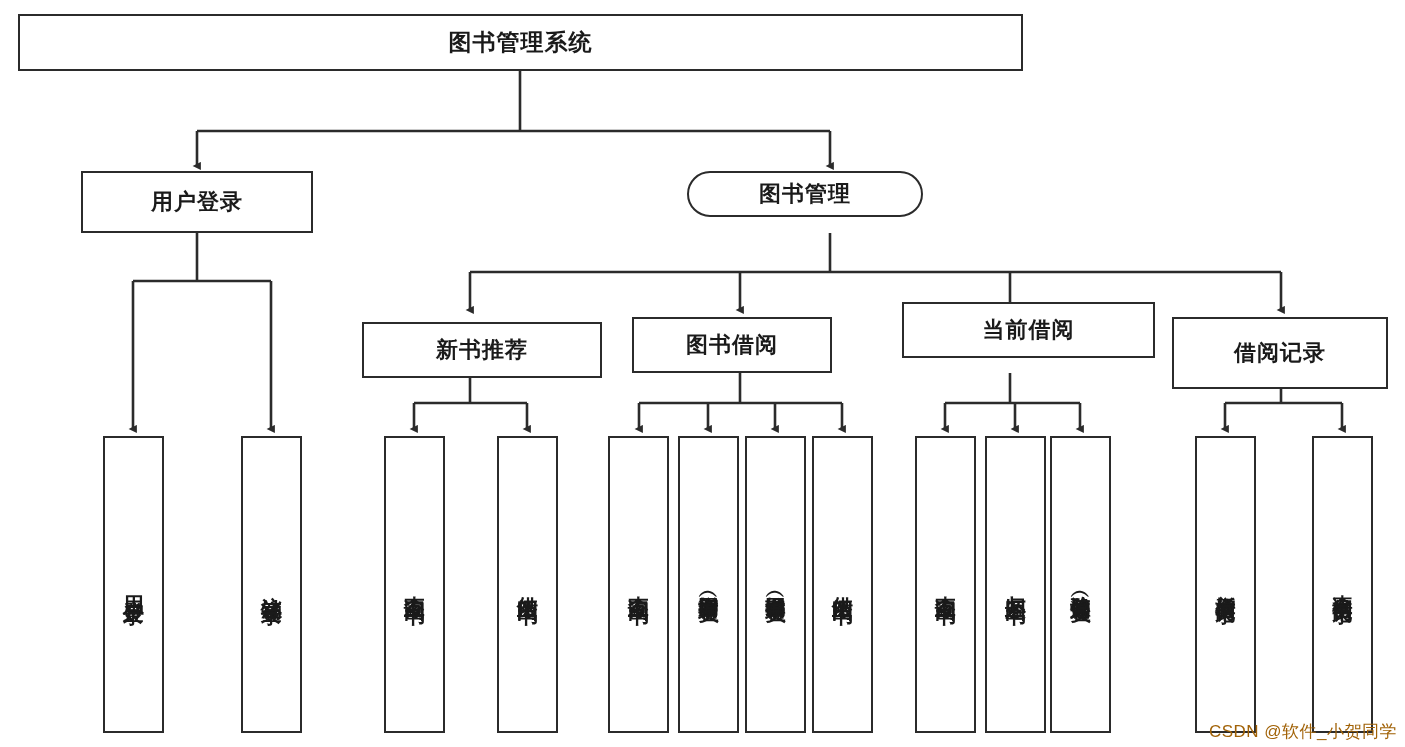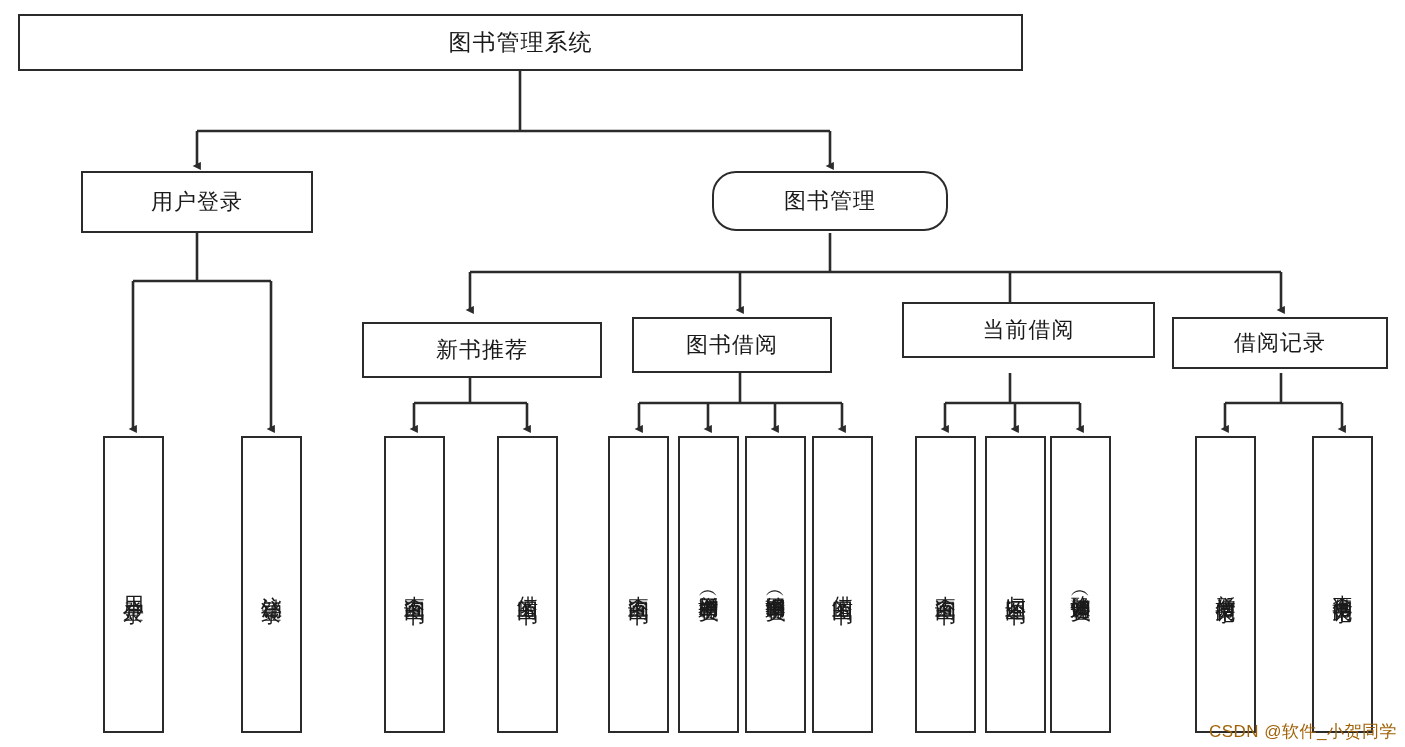--- a/index.html
+++ b/index.html
@@ -28,20 +28,21 @@
   .node {
     position: absolute;
     box-sizing: border-box;
     background: #ffffff;
     border: 2.5px solid #2b2b2b;
     display: flex;
     align-items: center;
     justify-content: center;
     color: #1a1a1a;
     text-align: center;
+    font-weight: bold;
   }
   .node.horiz {
     font-size: 22px;
     letter-spacing: 1px;
     line-height: 1.2;
   }
   .node.vert {
     writing-mode: vertical-rl;
     text-orientation: upright;
     font-size: 21px;
@@ -125,34 +126,34 @@
     </g>
   </svg>
 
   <div class="node horiz" id="title-node" style="left:18px; top:14px; width:1005px; height:57px;">
     <span>图书管理系统</span>
   </div>
 
   <div class="node horiz" style="left:81px; top:171px; width:232px; height:62px;">
     <span>用户登录</span>
   </div>
-  <div class="node horiz" style="left:712px; top:171px; width:236px; height:60px;border-radius:24px;">
+  <div class="node horiz" style="left:687px; top:171px; width:236px; height:46px;border-radius:24px;">
     <span>图书管理</span>
   </div>
 
   <div class="node horiz" style="left:362px; top:322px; width:240px; height:56px;">
     <span>新书推荐</span>
   </div>
   <div class="node horiz" style="left:632px; top:317px; width:200px; height:56px;">
     <span>图书借阅</span>
   </div>
   <div class="node horiz" style="left:902px; top:302px; width:253px; height:56px;">
     <span>当前借阅</span>
   </div>
-  <div class="node horiz" style="left:1172px; top:317px; width:216px; height:52px;">
+  <div class="node horiz" style="left:1172px; top:317px; width:216px; height:72px;">
     <span>借阅记录</span>
   </div>
 
   <div class="node vert" style="left:103px; top:436px; width:61px; height:297px;">
     <span class="vlabel">用户登录</span>
   </div>
   <div class="node vert" style="left:241px; top:436px; width:61px; height:297px;">
     <span class="vlabel">注销登录</span>
   </div>
 

